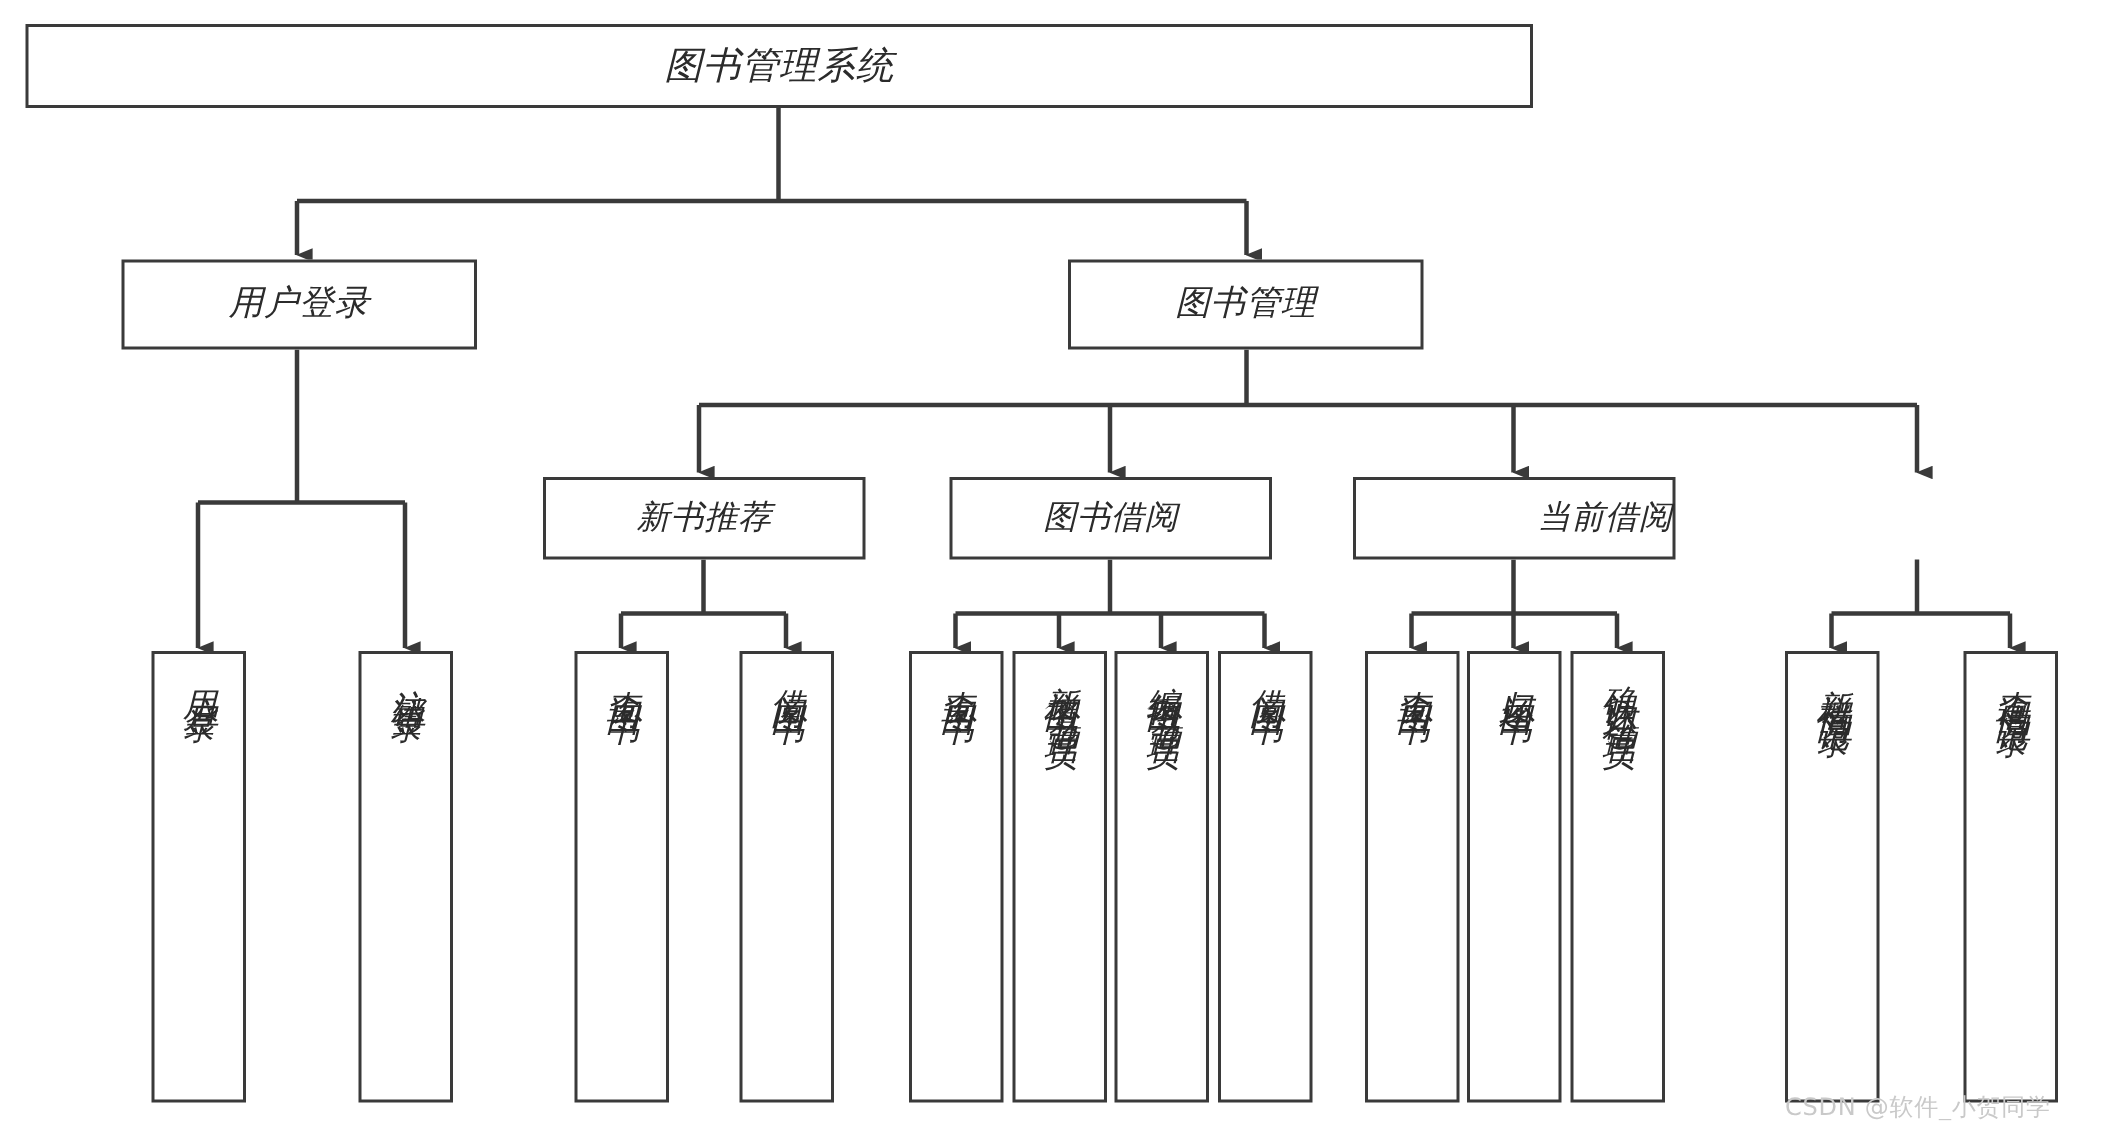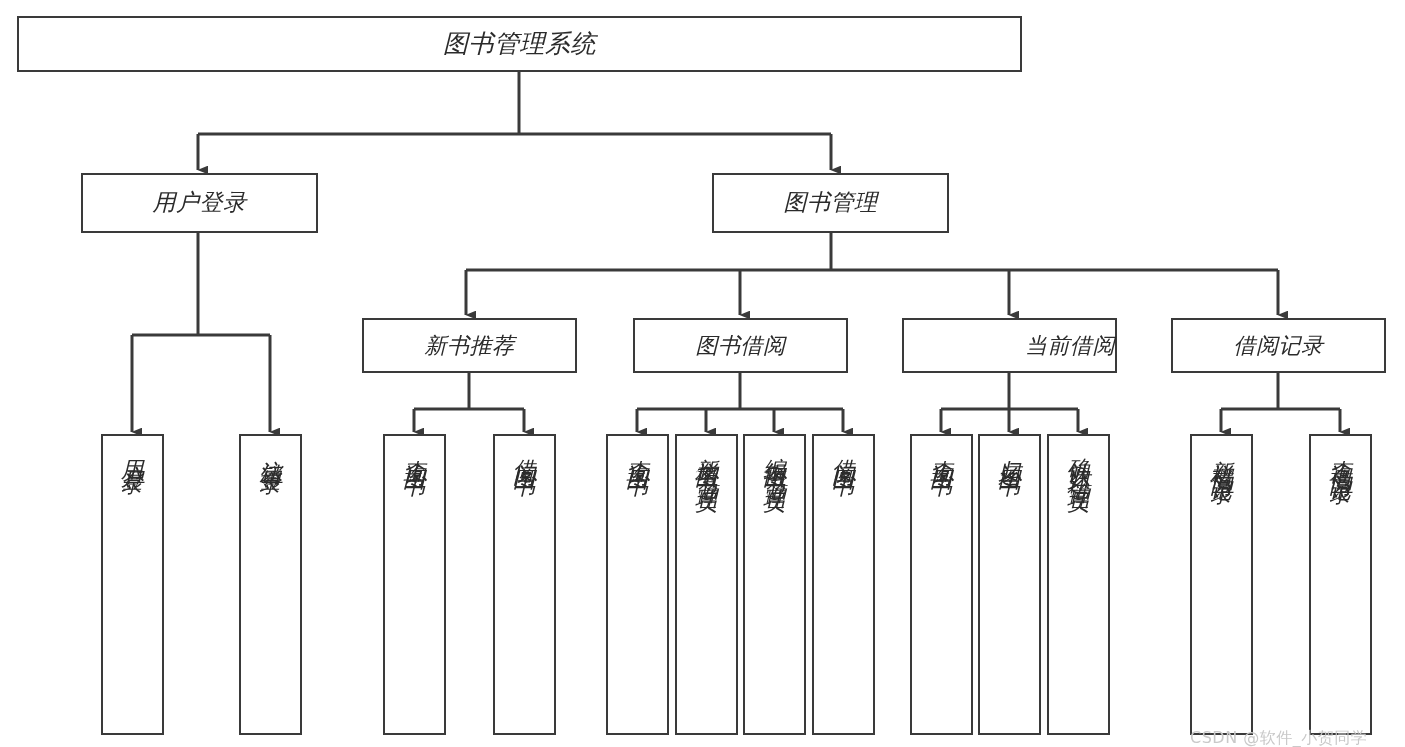--- a/index.html
+++ b/index.html
@@ -153,23 +153,20 @@
   </div>
 
   <div class="node-box horiz l2-node" style="left:633px; top:318px; width:215px; height:55px;">
     <span class="node-label">图书借阅</span>
   </div>
 
   <div class="node-box horiz l2-node" style="left:902px; top:318px; width:215px; height:55px;justify-content:flex-end;">
     <span class="node-label">当前借阅</span>
   </div>
 
-  <div class="node-box horiz l2-node" style="left:1171px; top:318px; width:215px; height:55px;">
-    <span class="node-label">借阅记录</span>
-  </div>
 
   <div class="node-box leaf-node" style="left:101px; top:434px; width:63px; height:301px;">
     <span class="node-label">用户登录</span>
   </div>
 
   <div class="node-box leaf-node" style="left:239px; top:434px; width:63px; height:301px;">
     <span class="node-label">注销登录</span>
   </div>
 
   <div class="node-box leaf-node" style="left:383px; top:434px; width:63px; height:301px;">

